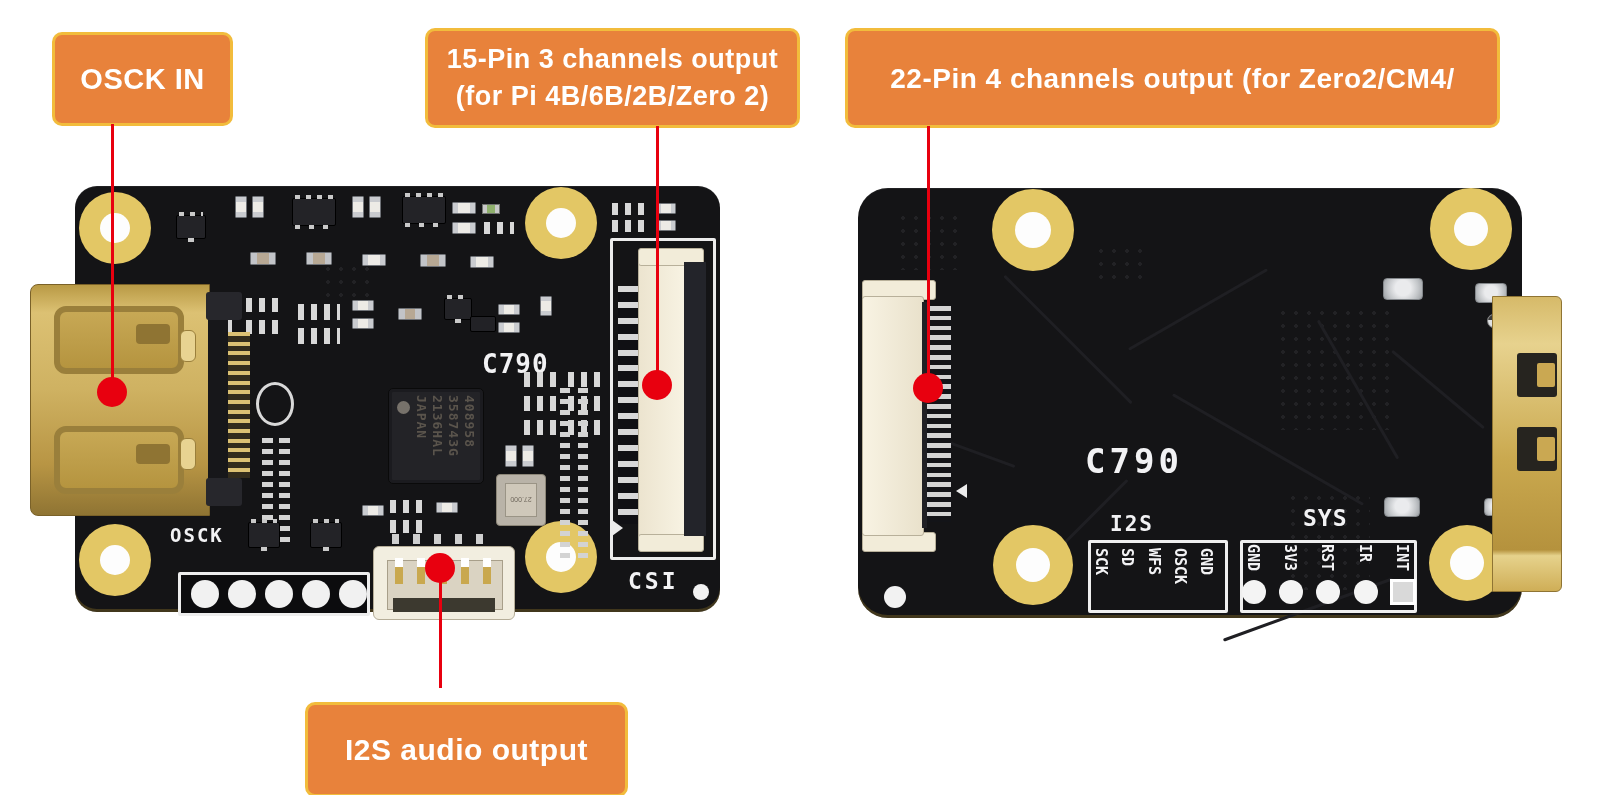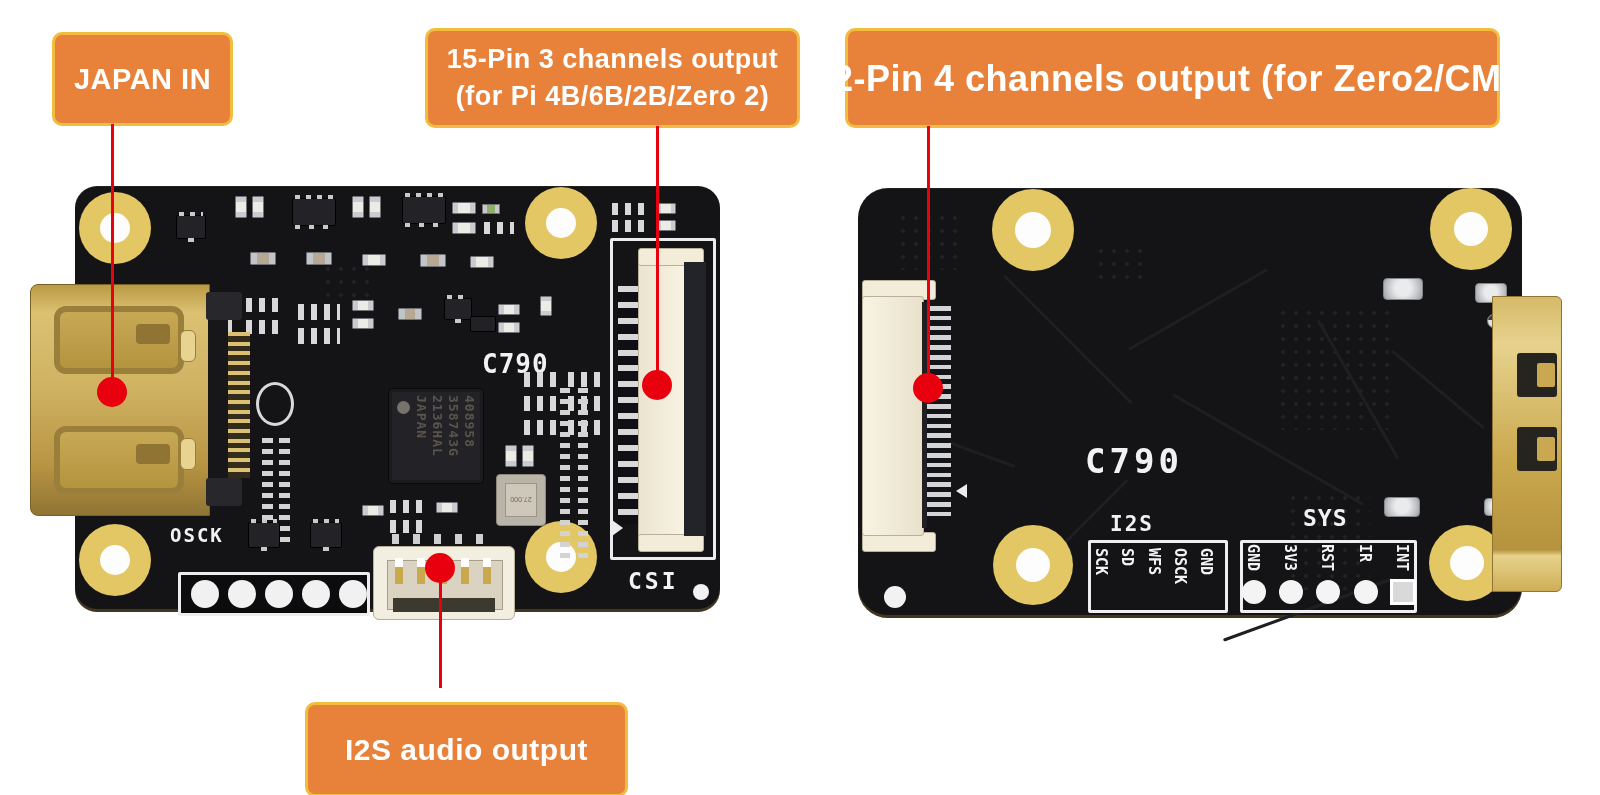--- a/index.html
+++ b/index.html
@@ -331,29 +331,29 @@
       <div class="trace" style="left: 60px; top: 260px; width: 100px; transform: rotate(20deg);"></div>
       <div class="trace" style="left: 520px; top: 200px; width: 120px; transform: rotate(40deg);"></div>
       <div class="cmp cmp-led-s" style="left: 525px; top: 90px; width: 40px; height: 22px;"></div>
       <div class="cmp cmp-led-s" style="left: 617px; top: 95px; width: 32px; height: 20px;"></div>
       <div class="cmp cmp-halfmoon" style="left: 629px; top: 125px; width: 24px; height: 16px;"></div>
       <div class="cmp cmp-led-s" style="left: 526px; top: 309px; width: 36px; height: 20px;"></div>
       <div class="cmp cmp-led-s" style="left: 626px; top: 310px; width: 24px; height: 18px;"></div>
     </div>
 
   <div class="callout" style="left:52px;top:32px;width:181px;height:94px;font-size:29px;">
-    <div class="ln">JAPAN IN</div>
+    <div class="ln">OSCK IN</div>
   </div>
 
   <div class="callout" style="left:425px;top:28px;width:375px;height:100px;font-size:27px;">
     <div class="ln">15-Pin 3 channels output</div>
     <div class="ln">(for Pi 4B/6B/2B/Zero 2)</div>
   </div>
 
-  <div class="callout" style="left:845px;top:28px;width:655px;height:100px;font-size:36px;">
+  <div class="callout" style="left:845px;top:28px;width:655px;height:100px;font-size:28px;">
     <div class="ln">22-Pin 4 channels output (for Zero2/CM4/</div>
   </div>
 
   <div class="callout" style="left:305px;top:702px;width:323px;height:95px;font-size:30px;justify-content:center;">
     <div class="ln">I2S audio output</div>
   </div>
 
   <div class="red-line" style="left:111px;top:124px;height:268px;"></div>
   <div class="red-dot" style="left:97px;top:377px;"></div>
 

